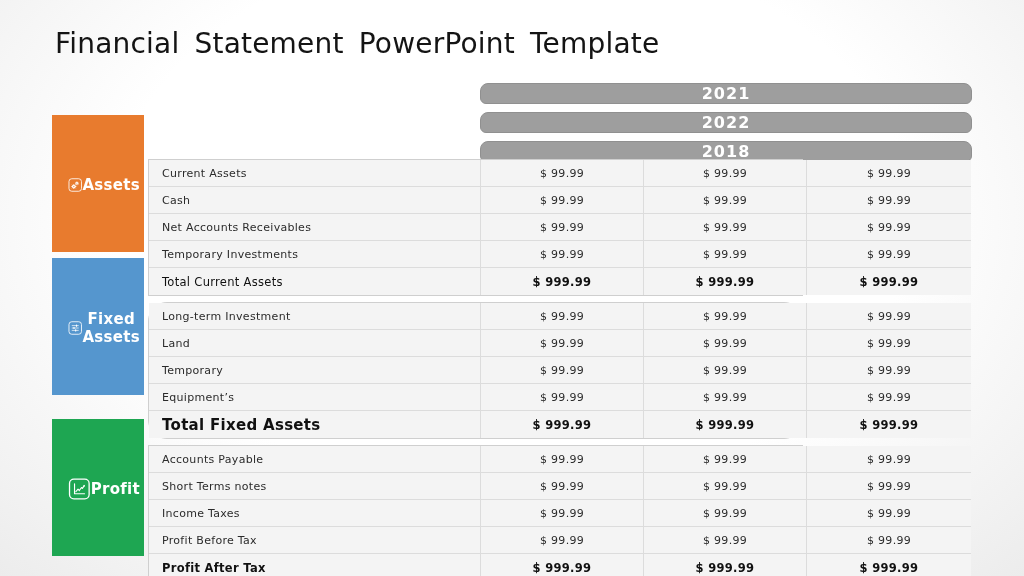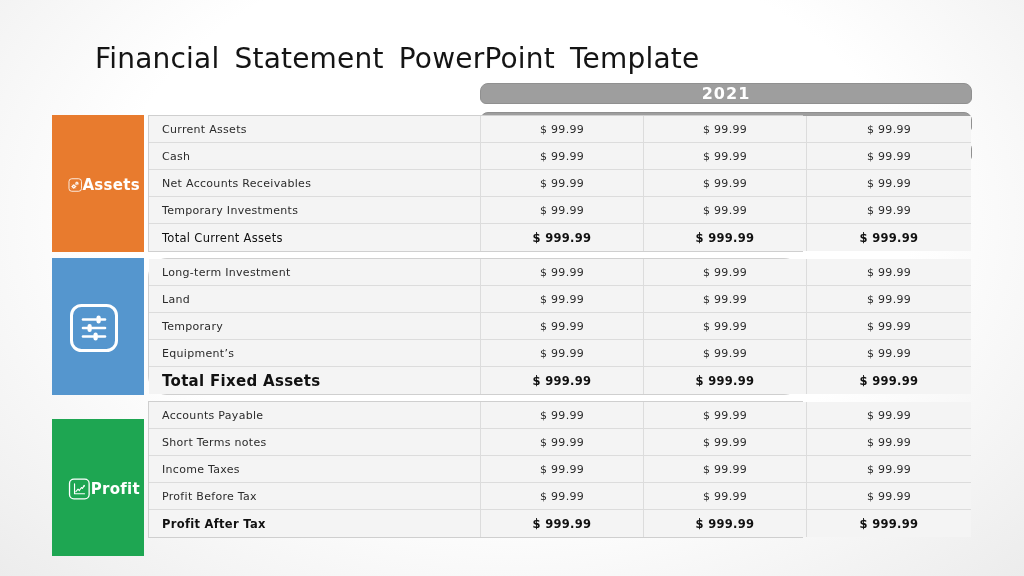--- a/index.html
+++ b/index.html
@@ -8,28 +8,27 @@
     font-family: "DejaVu Sans", "Liberation Sans", sans-serif;
     overflow: hidden;
   }
   .slide {
     position: relative;
     width: 1024px; height: 576px;
     background: radial-gradient(ellipse at 50% 38%, #ffffff 55%, #ececec 100%);
   }
   .slide-title {
     position: absolute;
-    left: 55px; top: 42px;
+    left: 55px; top: 27px;
     font-size: 28px;
     color: #141414;
     letter-spacing: 0.2px;
     word-spacing: 6px;
     font-weight: 400;
     white-space: nowrap;
-    margin-left: 40px;
   }
   .year-header {
     position: absolute;
     left: 480px; top: 83px;
     width: 492px; height: 32px;
     display: flex;
     gap: 8px;
     flex-direction: column;
   }
   .year-cell {
@@ -67,20 +66,21 @@
   }
   .section-grid {
     position: absolute;
     left: 148px;
     width: 655px; height: 137px;
     display: grid;
     grid-template-columns: 332px 163px 163px 164px;
     grid-template-rows: repeat(5, 1fr);
     border: 1px solid #cfcfcf;
     background: #f4f4f4;
+    margin-top: 44px;
   }
   .cell {
     display: flex;
     align-items: center;
     font-size: 11px;
     color: #2b2b2b;
     letter-spacing: 0.3px;
     border-right: 1px solid #dcdcdc;
     border-bottom: 1px solid #dcdcdc;
     background: #f4f4f4;
@@ -158,20 +158,21 @@
             <g stroke="#fff" stroke-width="2.6" stroke-linecap="round">
               <line x1="15" y1="17.5" x2="37" y2="17.5"></line>
               <line x1="15" y1="26" x2="37" y2="26"></line>
               <line x1="15" y1="34.5" x2="37" y2="34.5"></line>
             </g>
             <rect x="28.5" y="13.5" width="4.2" height="8" rx="2.1" fill="#fff"></rect>
             <rect x="19.5" y="22" width="4.2" height="8" rx="2.1" fill="#fff"></rect>
             <rect x="25.5" y="30.5" width="4.2" height="8" rx="2.1" fill="#fff"></rect>
           </svg>
         </span>
+        <span class="side-label">Fixed Assets</span>
       </div>
       <div class="section-grid" style="top: 258px; border-radius: 19px;">
         <div class="cell label">Long-term Investment</div>
         <div class="cell value">$ 99.99</div>
         <div class="cell value">$ 99.99</div>
         <div class="cell value">$ 99.99</div>
         <div class="cell label">Land</div>
         <div class="cell value">$ 99.99</div>
         <div class="cell value">$ 99.99</div>
         <div class="cell value">$ 99.99</div>

